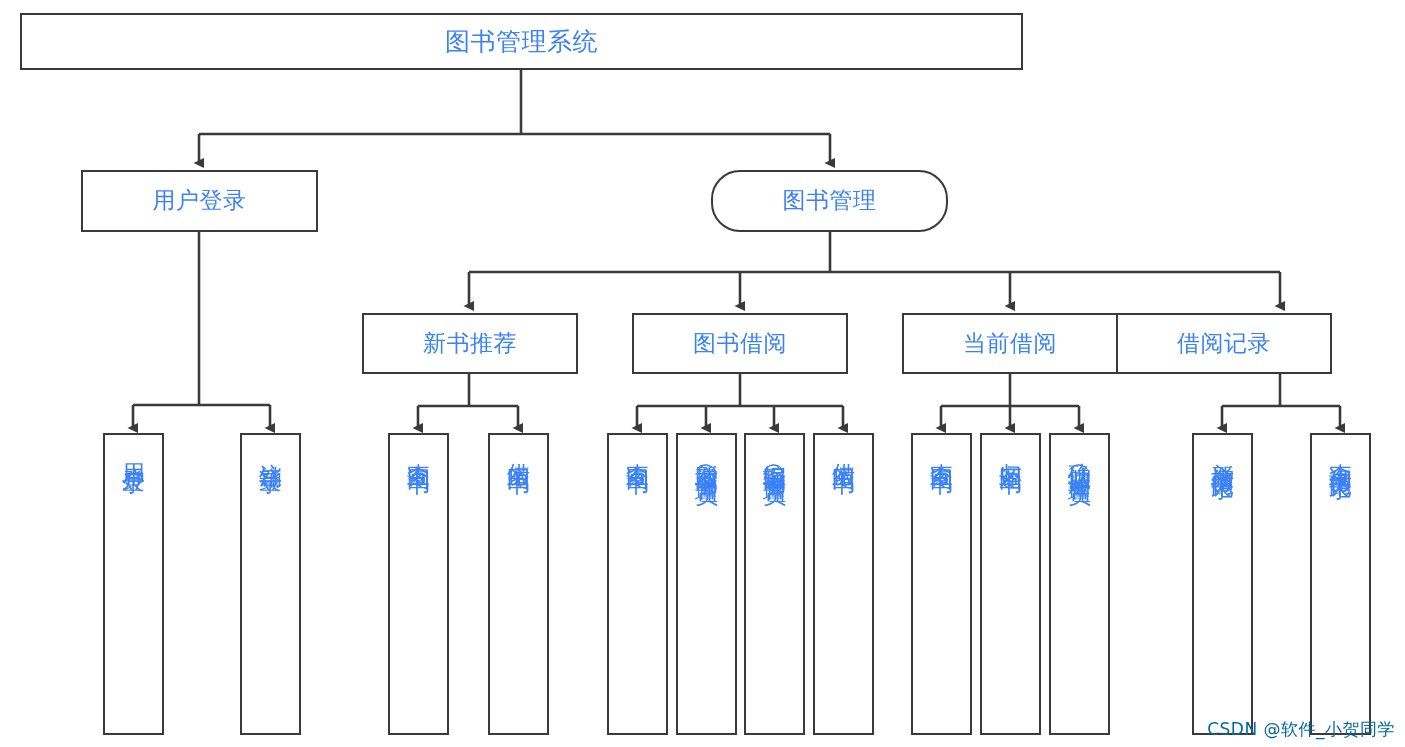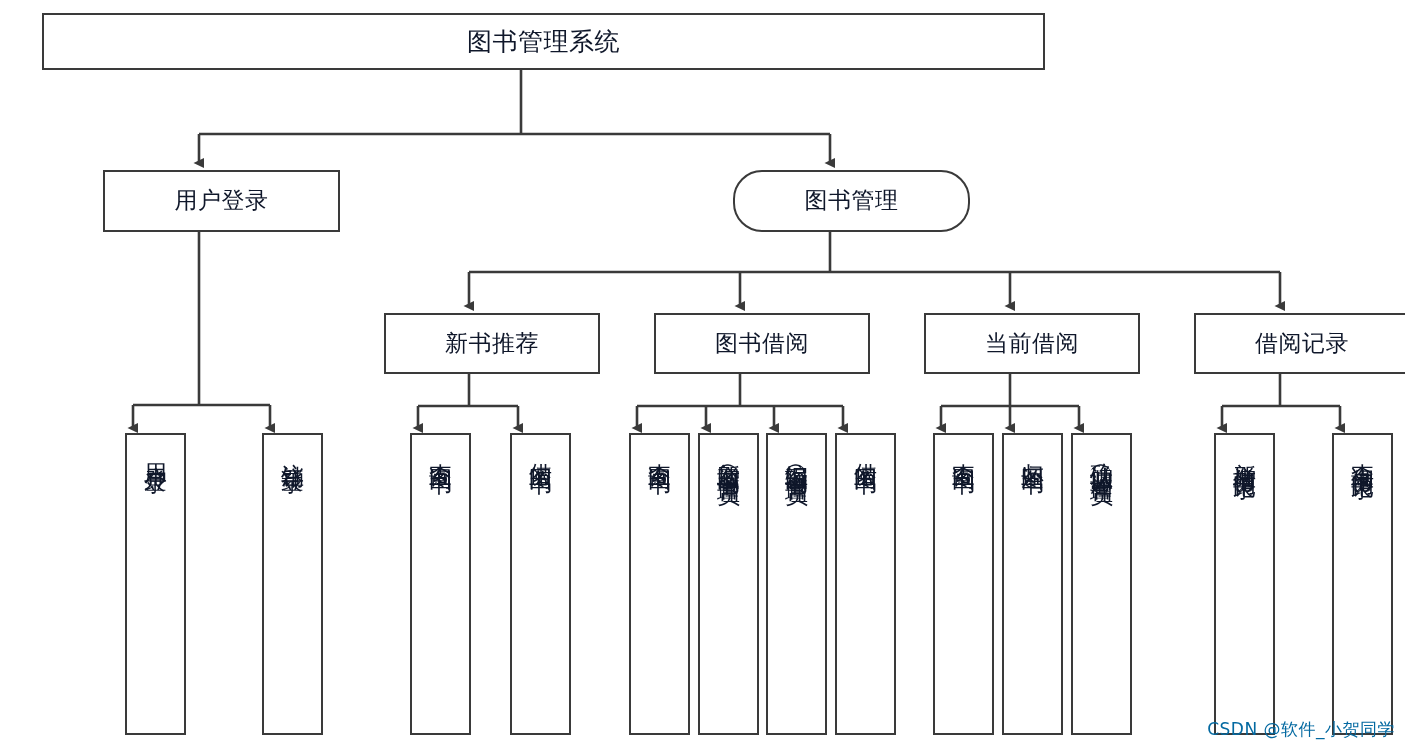--- a/index.html
+++ b/index.html
@@ -26,23 +26,22 @@
     height: 747px;
   }
   .node {
     position: absolute;
     box-sizing: border-box;
     background: #ffffff;
     border: 2.5px solid #3a3a3a;
     display: flex;
     align-items: center;
     justify-content: center;
-    color: #0f172a;
+    color: #3b82f6;
     z-index: 3;
-    margin-left: 22px;
   }
   .node-label {
     display: block;
     line-height: 1.18;
     letter-spacing: 0.5px;
     white-space: pre;
   }
   .node.horizontal .node-label {
     font-size: 23px;
     text-align: center;
@@ -140,21 +139,21 @@
 
   <div class="node horizontal" style="left:362px; top:313px; width:216px; height:61px;">
     <span class="node-label">新书推荐</span>
   </div>
   <div class="node horizontal" style="left:632px; top:313px; width:216px; height:61px;">
     <span class="node-label">图书借阅</span>
   </div>
   <div class="node horizontal" style="left:902px; top:313px; width:216px; height:61px;align-items:center;">
     <span class="node-label">当前借阅</span>
   </div>
-  <div class="node horizontal" style="left:1172px; top:313px; width:216px; height:61px;">
+  <div class="node horizontal" style="left:1116px; top:313px; width:216px; height:61px;">
     <span class="node-label">借阅记录</span>
   </div>
 
   <div class="node vertical" style="left:103px; top:433px; width:61px; height:302px;">
     <span class="node-label">用户登录</span>
   </div>
   <div class="node vertical" style="left:240px; top:433px; width:61px; height:302px;">
     <span class="node-label">注销登录</span>
   </div>
 

